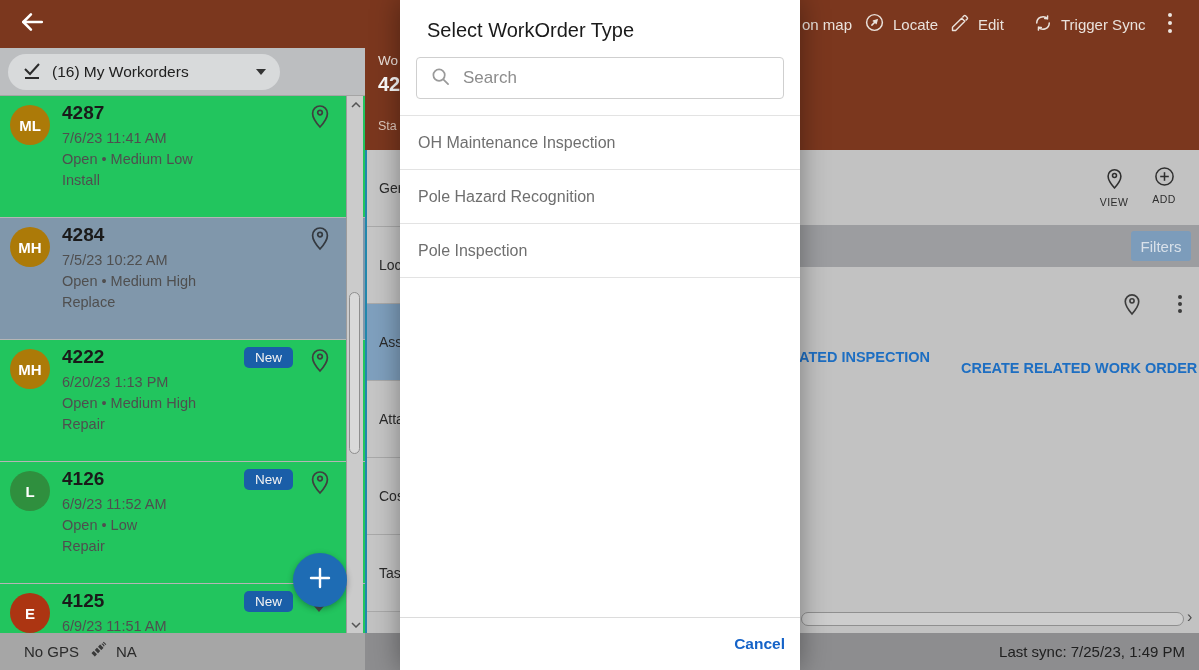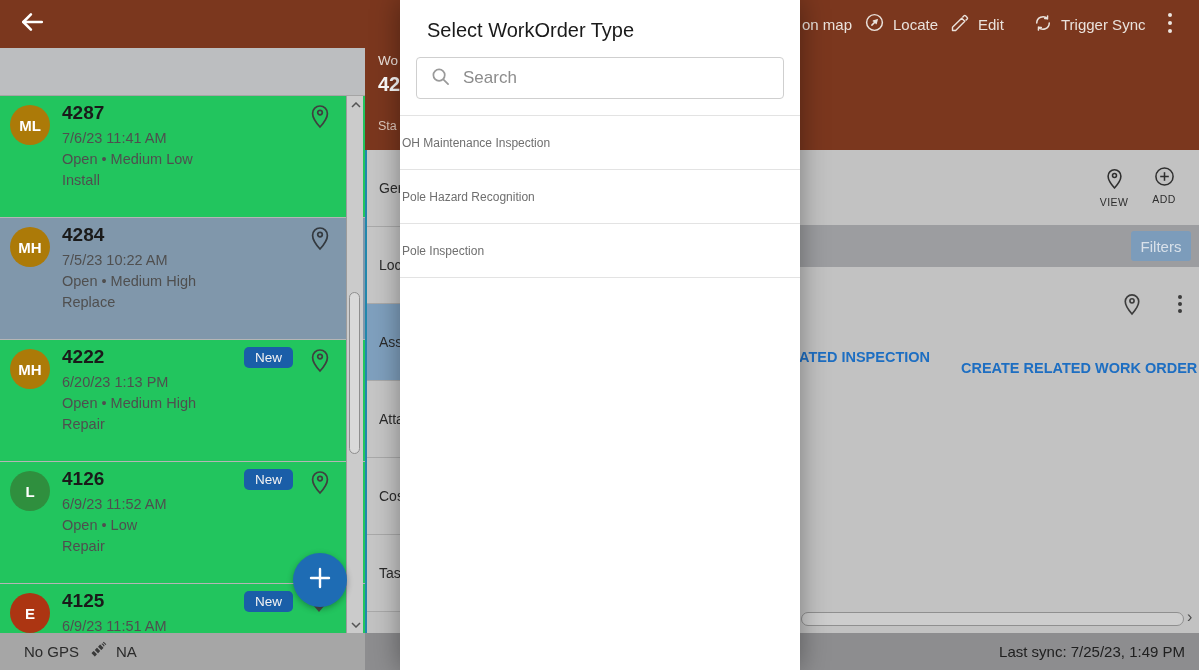--- a/index.html
+++ b/index.html
@@ -75,21 +75,21 @@
   .status-left { position:absolute; left:0; top:633px; width:365px; height:37px; background:#A6A6A6; display:flex; align-items:center; gap:9px; padding-left:24px; color:#2B2B2B; font-size:15px; }
   .status-right { position:absolute; left:365px; top:633px; width:834px; height:37px; background:#8D8D8F; color:#202020; font-size:15px; display:flex; align-items:center; justify-content:flex-end; padding-right:14px; }
 
   
   .modal { position:absolute; left:400px; top:0; width:400px; height:670px; background:#FFFFFF; z-index:50; box-shadow:0 0 26px rgba(0,0,0,.38); }
   .modal-title { padding:19px 16px 15px 27px; font-size:20px; color:#1A1A1A; }
   .search-wrap { margin:0 16px; height:42px; border:1px solid #CFCFCF; border-radius:4px; display:flex; align-items:center; gap:13px; padding:0 14px; background:#FFF; }
   .search-wrap input { border:none; outline:none; font-size:17px; color:#333; width:100%; background:transparent; font-family:"Liberation Sans", sans-serif; }
   .search-wrap input::placeholder { color:#8C8C8C; }
   .options { margin-top:16px; border-top:1px solid #E3E3E3; }
-  .option { height:54px; display:flex; align-items:center; padding-left:2px; font-size:12px; color:#6F6F6F; border-bottom:1px solid #E3E3E3; background:#FFF; cursor:pointer; }
+  .option { height:54px; display:flex; align-items:center; padding-left:18px; font-size:16px; color:#6F6F6F; border-bottom:1px solid #E3E3E3; background:#FFF; cursor:pointer; }
   .modal-footer { position:absolute; bottom:0; left:0; right:0; height:53px; border-top:1px solid #DCDCDC; display:flex; align-items:center; justify-content:flex-end; padding-right:15px; background:#FFF; }
   .cancel-btn { color:#1563C8; font-size:15.5px; font-weight:bold; cursor:pointer; }
 </style>
 </head>
 <body>
 
 <div class="app">
 
   <div class="red-header"></div>
 
@@ -143,20 +143,30 @@
         </svg>
     </span>
   </div>
 
   <div class="hdr-line1">Wo</div>
   <div class="hdr-line2">42</div>
   <div class="hdr-line3">Sta</div>
 
   <div class="sidebar">
     <div class="side-toolbar">
+      <div class="filter-pill">
+        <span>
+          <svg width="20" height="20" viewBox="0 0 20 20" fill="none" stroke="#2B2B2B" stroke-width="2">
+              <polyline points="3,9 8,14 17,4"></polyline>
+              <line x1="3" y1="18" x2="17" y2="18"></line>
+            </svg>
+        </span>
+        <span class="lbl">(16) My Workorders</span>
+        <span class="caret-down"></span>
+      </div>
       <div class="sort-btn">
         <span>
           <svg width="26" height="28" viewBox="0 0 26 28" fill="none" stroke="#2E2E2E" stroke-width="2" stroke-linecap="round">
               <line x1="9" y1="5" x2="9" y2="20"></line>
               <polyline points="5.5,8.5 9,5 12.5,8.5"></polyline>
               <line x1="18" y1="9" x2="18" y2="24"></line>
               <polyline points="14.5,20.5 18,24 21.5,20.5"></polyline>
             </svg>
         </span>
       </div>
@@ -339,15 +349,18 @@
             <line x1="13.2" y1="13.2" x2="18" y2="18"></line>
           </svg>
       </span>
       <input type="text" placeholder="Search" style="">
     </div>
     <div class="options">
       <div class="option">OH Maintenance Inspection</div>
       <div class="option">Pole Hazard Recognition</div>
       <div class="option">Pole Inspection</div>
     </div>
+    <div class="modal-footer">
+      <span class="cancel-btn">Cancel</span>
+    </div>
   </div>
 
 </div>
 
 </body></html>

